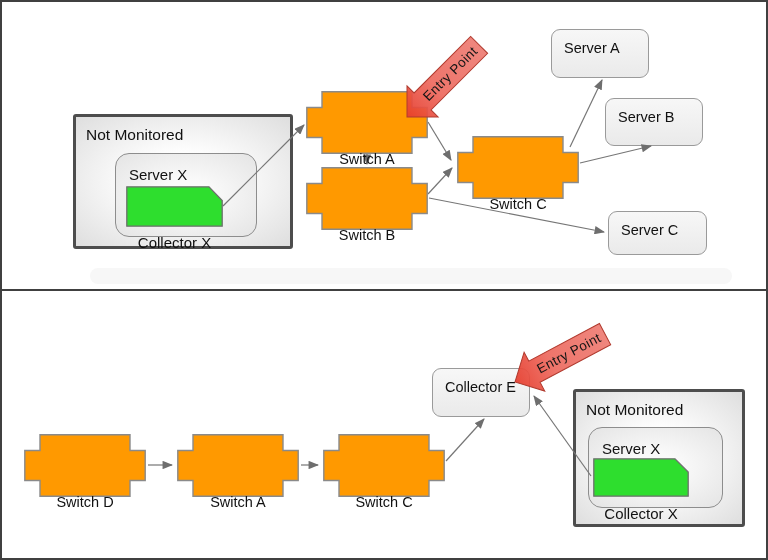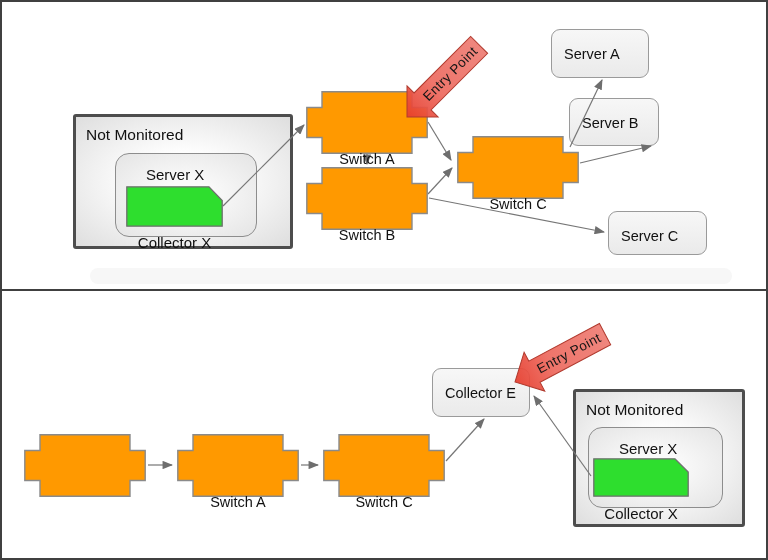--- a/index.html
+++ b/index.html
@@ -20,31 +20,31 @@
   }
   .panel{position:absolute; left:0; width:764px;}
   .panel-top{top:0; height:287px;}
   .panel-bottom{top:289px; height:267px;}
   .divider{position:absolute; left:0; width:764px; top:287px; height:2px; background:var(--panel-border);}
   .artifact{position:absolute; left:88px; top:266px; width:642px; height:16px; background:#f7f7f7; border-radius:8px;}
   .layer-svg{position:absolute; left:0; top:0; z-index:2; pointer-events:none;}
   .server-box{
     position:absolute; z-index:1; border:1px solid var(--server-box-border); border-radius:9px;
     background:linear-gradient(180deg,#f7f7f7 0%,#eaeaea 100%);
-    font-size:14.5px; padding:16px 0 0 12px; color:var(--text); line-height:1.2;
+    font-size:14.5px; padding:10px 0 0 12px; color:var(--text); line-height:1.2;
   }
   .nm-box{
     position:absolute; z-index:1; border:3px solid var(--group-border); border-radius:3px;
     background:radial-gradient(ellipse at center,#ffffff 30%,#dedede 100%);
     font-size:15.5px; padding:9px 0 0 10px; color:var(--text);
   }
   .sx-box{
     position:absolute; z-index:1; border:1px solid #8d8d8d; border-radius:14px;
     background:radial-gradient(ellipse at center,#fafafa 25%,#e4e4e4 100%);
-    font-size:15px; padding:12px 0 0 30px; color:var(--text);
+    font-size:15px; padding:12px 0 0 13px; color:var(--text);
   }
   .lbl{
     position:absolute; z-index:3; display:flex; align-items:center; justify-content:center;
     font-size:14.5px; color:var(--text); pointer-events:none; text-align:center;margin-top:36px;
   }
   .collector-lbl{font-size:15px;border-radius:10px;}
   .switch-poly{fill:var(--switch-fill); stroke:var(--switch-stroke); stroke-width:1.4;}
   .collector-poly{fill:var(--collector-fill); stroke:var(--collector-stroke); stroke-width:1.3;}
   .conn{stroke:var(--connector); stroke-width:1.2; fill:none;}
   .entry-poly{stroke:var(--entry-stroke); stroke-width:1; fill-opacity:0.93;}
@@ -63,21 +63,21 @@
 
     <div class="nm-box" style="left:71px;top:112px;width:220px;height:135px">
       <span>Not Monitored</span>
     </div>
     <div class="sx-box" style="left:113px;top:151px;width:142px;height:84px">
       <span>Server X</span>
     </div>
     <div class="server-box" style="left:549px;top:27px;width:98px;height:49px">
       <span>Server A</span>
     </div>
-    <div class="server-box" style="left:567px;top:96px;width:90px;height:48px">
+    <div class="server-box" style="left:603px;top:96px;width:98px;height:48px">
       <span>Server B</span>
     </div>
     <div class="server-box" style="left:606px;top:209px;width:99px;height:44px">
       <span>Server C</span>
     </div>
 
     <svg class="layer-svg" width="764" height="287" viewBox="0 0 764 287">
       <defs>
         <marker id="m1" viewBox="0 0 10 8" refX="9" refY="4" markerWidth="9" markerHeight="7" orient="auto">
           <path d="M0,0 L10,4 L0,8 z" fill="#6e6e6e"></path>
@@ -167,18 +167,19 @@
       <g transform="translate(591,167)">
         <polygon class="collector-poly" points="0.8,0.8 82,0.8 95.2,14 95.2,38.2 0.8,38.2"></polygon>
       </g>
 
       <g transform="translate(513,91) rotate(-28)">
         <polygon class="entry-poly" fill="url(#eg2)" points="22,-22 22,-12 102,-12 102,12 22,12 22,22 0,0"></polygon>
         <text class="entry-text" x="26" y="4.5">Entry Point</text>
       </g>
     </svg>
 
+    <div class="lbl" style="left:22px;top:143px;width:122px;height:63px">Switch D</div>
     <div class="lbl" style="left:175px;top:143px;width:122px;height:63px">Switch A</div>
     <div class="lbl" style="left:321px;top:143px;width:122px;height:63px">Switch C</div>
     <div class="lbl collector-lbl" style="left:591px;top:167px;width:96px;height:39px">Collector X</div>
   </div>
 
 </div>
 
 </body></html>

